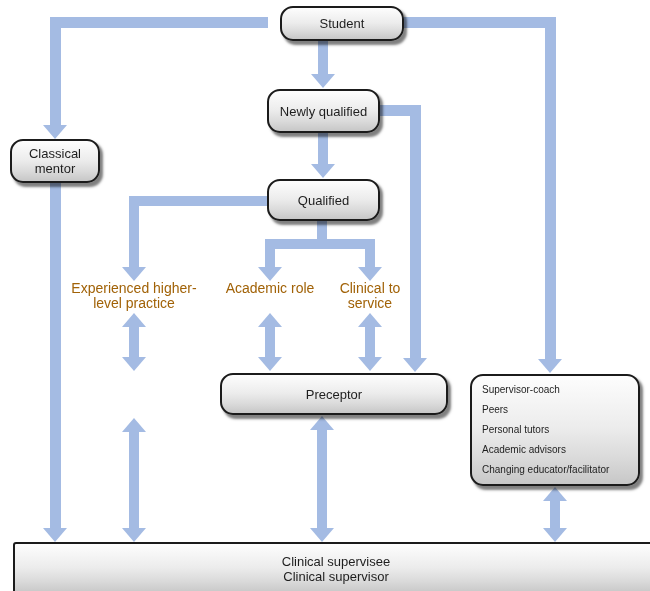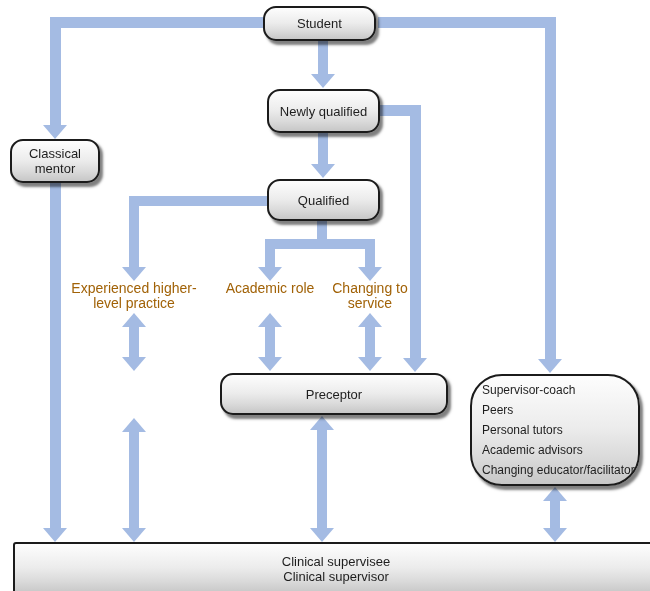--- a/index.html
+++ b/index.html
@@ -18,21 +18,21 @@
   .node .ln2{display:block;}
   .lbl{
     position:absolute;text-align:center;font-size:14px;line-height:14.5px;color:#a16207;
   }
   .ln{position:absolute;background:var(--arrow,#a4bbe3);}
   .td,.tu{position:absolute;width:0;height:0;border-left:12px solid transparent;border-right:12px solid transparent;}
   .td{border-top:14px solid var(--arrow,#a4bbe3);}
   .tu{border-bottom:14px solid var(--arrow,#a4bbe3);}
   #supervisor-box{
     align-items:flex-start;text-align:left;justify-content:center;
-    padding:6px 3px 6px 10px;font-size:12px;line-height:20px;white-space:nowrap;border-radius:32px;
+    padding:6px 3px 6px 10px;font-size:10px;line-height:20px;white-space:nowrap;
   }
 </style>
 </head>
 <body>
 
 <div id="stage">
 
   <div class="ln" style="left:50px;top:17px;width:218px;height:11px;"></div>
   <div class="ln" style="left:50px;top:17px;width:11px;height:109px;"></div>
   <div class="td" style="left:43px;top:125px;"></div>
@@ -82,21 +82,21 @@
   <div class="td" style="left:122px;top:528px;"></div>
 
   <div class="tu" style="left:310px;top:416px;"></div>
   <div class="ln" style="left:317px;top:428px;width:10px;height:101px;"></div>
   <div class="td" style="left:310px;top:528px;"></div>
 
   <div class="tu" style="left:543px;top:487px;"></div>
   <div class="ln" style="left:550px;top:499px;width:10px;height:30px;"></div>
   <div class="td" style="left:543px;top:528px;"></div>
 
-  <div class="node" id="student-box" style="left:263px;top:6px;width:113px;height:35px;">
+  <div class="node" id="student-box" style="left:280px;top:6px;width:124px;height:35px;">
     <span>Student</span>
   </div>
 
   <div class="node" style="left:267px;top:89px;width:113px;height:44px;">
     <span>Newly qualified</span>
   </div>
 
   <div class="node" style="left:267px;top:179px;width:113px;height:42px;">
     <span>Qualified</span>
   </div>
@@ -128,17 +128,17 @@
     <span class="ln2">Experienced</span>
     <span class="ln2">higher-level practice</span>
   </div>
 
   <div class="lbl" style="left:225px;top:281px;width:90px;">
     <span class="ln2">Academic</span>
     <span class="ln2">role</span>
   </div>
 
   <div class="lbl" style="left:324px;top:281px;width:92px;">
-    <span class="ln2">Changing</span>
+    <span class="ln2">Clinical</span>
     <span class="ln2">to service</span>
   </div>
 
 </div>
 
 </body></html>

